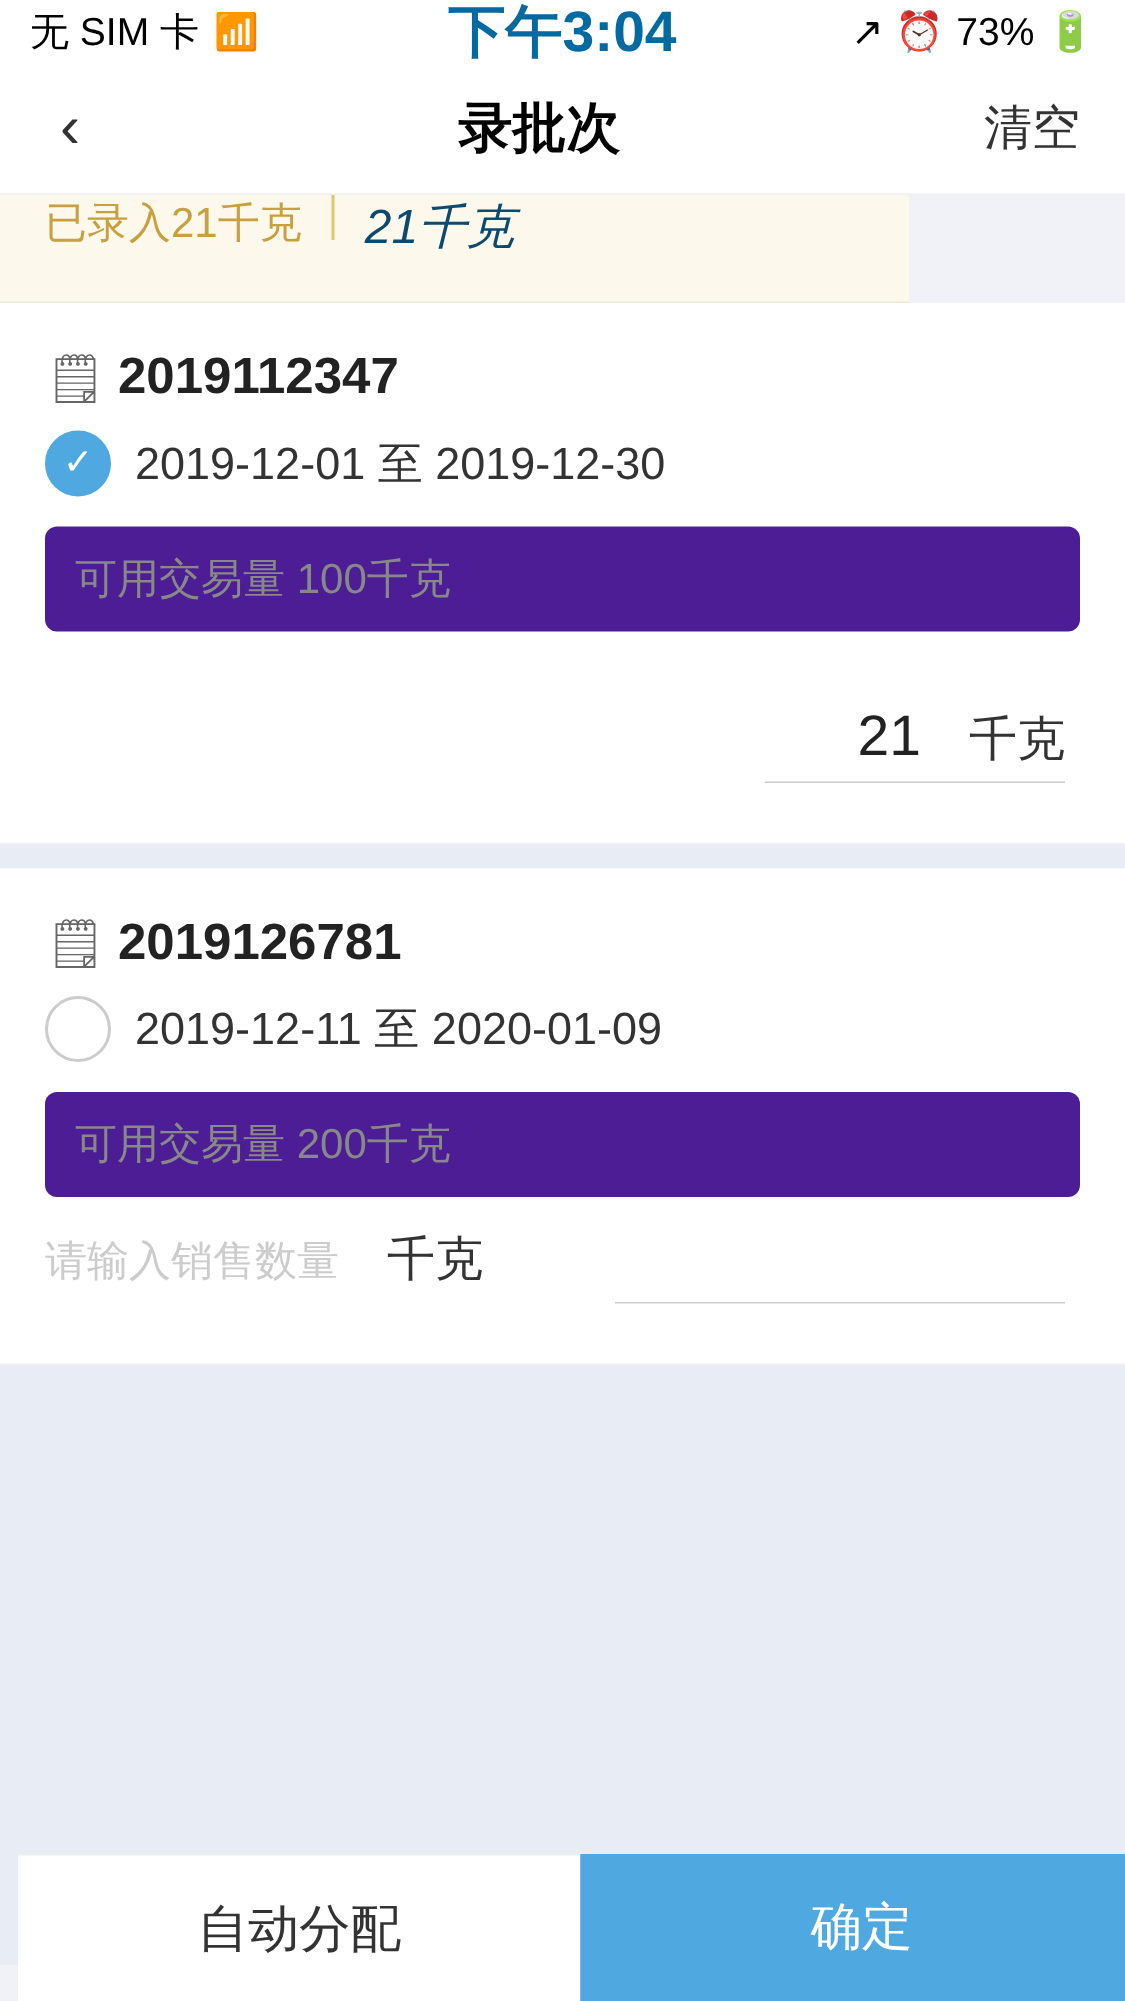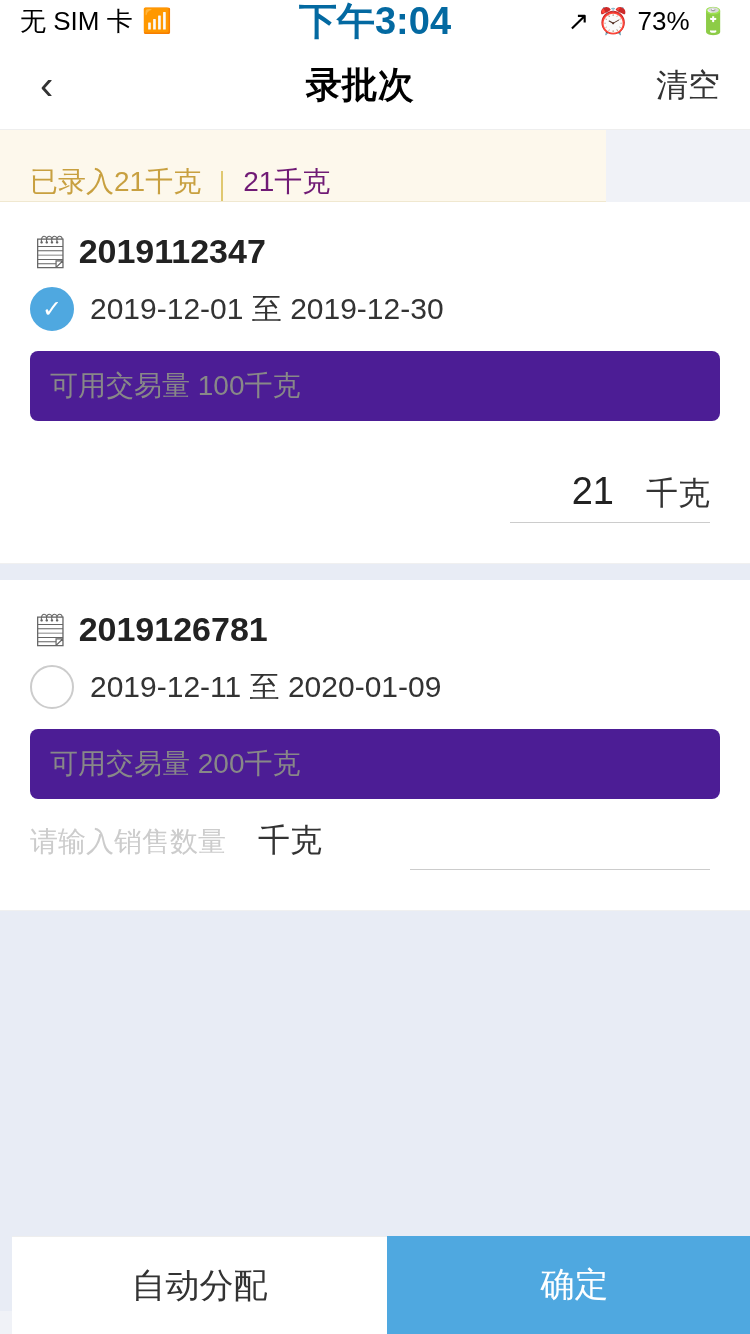--- a/index.html
+++ b/index.html
@@ -76,37 +76,38 @@
       color: #333;
       cursor: pointer;
     }
 
     
     .info-banner {
       width: 606px;
       height: 72px;
       background: #fdf8ec;
       display: flex;
-      align-items: flex-end;
+      align-items: flex-start;
       padding: 0 30px;
       gap: 20px;
       border-bottom: 1px solid #f0e8d0;
     }
     .info-recorded {
       font-size: 28px;
       color: #c8a040;
     }
     .info-divider {
       width: 2px;
       height: 30px;
       background: #e0c870;
     }
     .info-amount {
-      font-size: 28px;
-      color: #701a75;
+      font-size: 32px;
+      color: #0c4a6e;
+      font-style: italic;
     }
 
     
     .batch-card {
       background: #fff;
       margin-bottom: 0;
       padding: 30px 30px 30px 30px;
       border-bottom: 1px solid #f0f0f0;
     }
 

